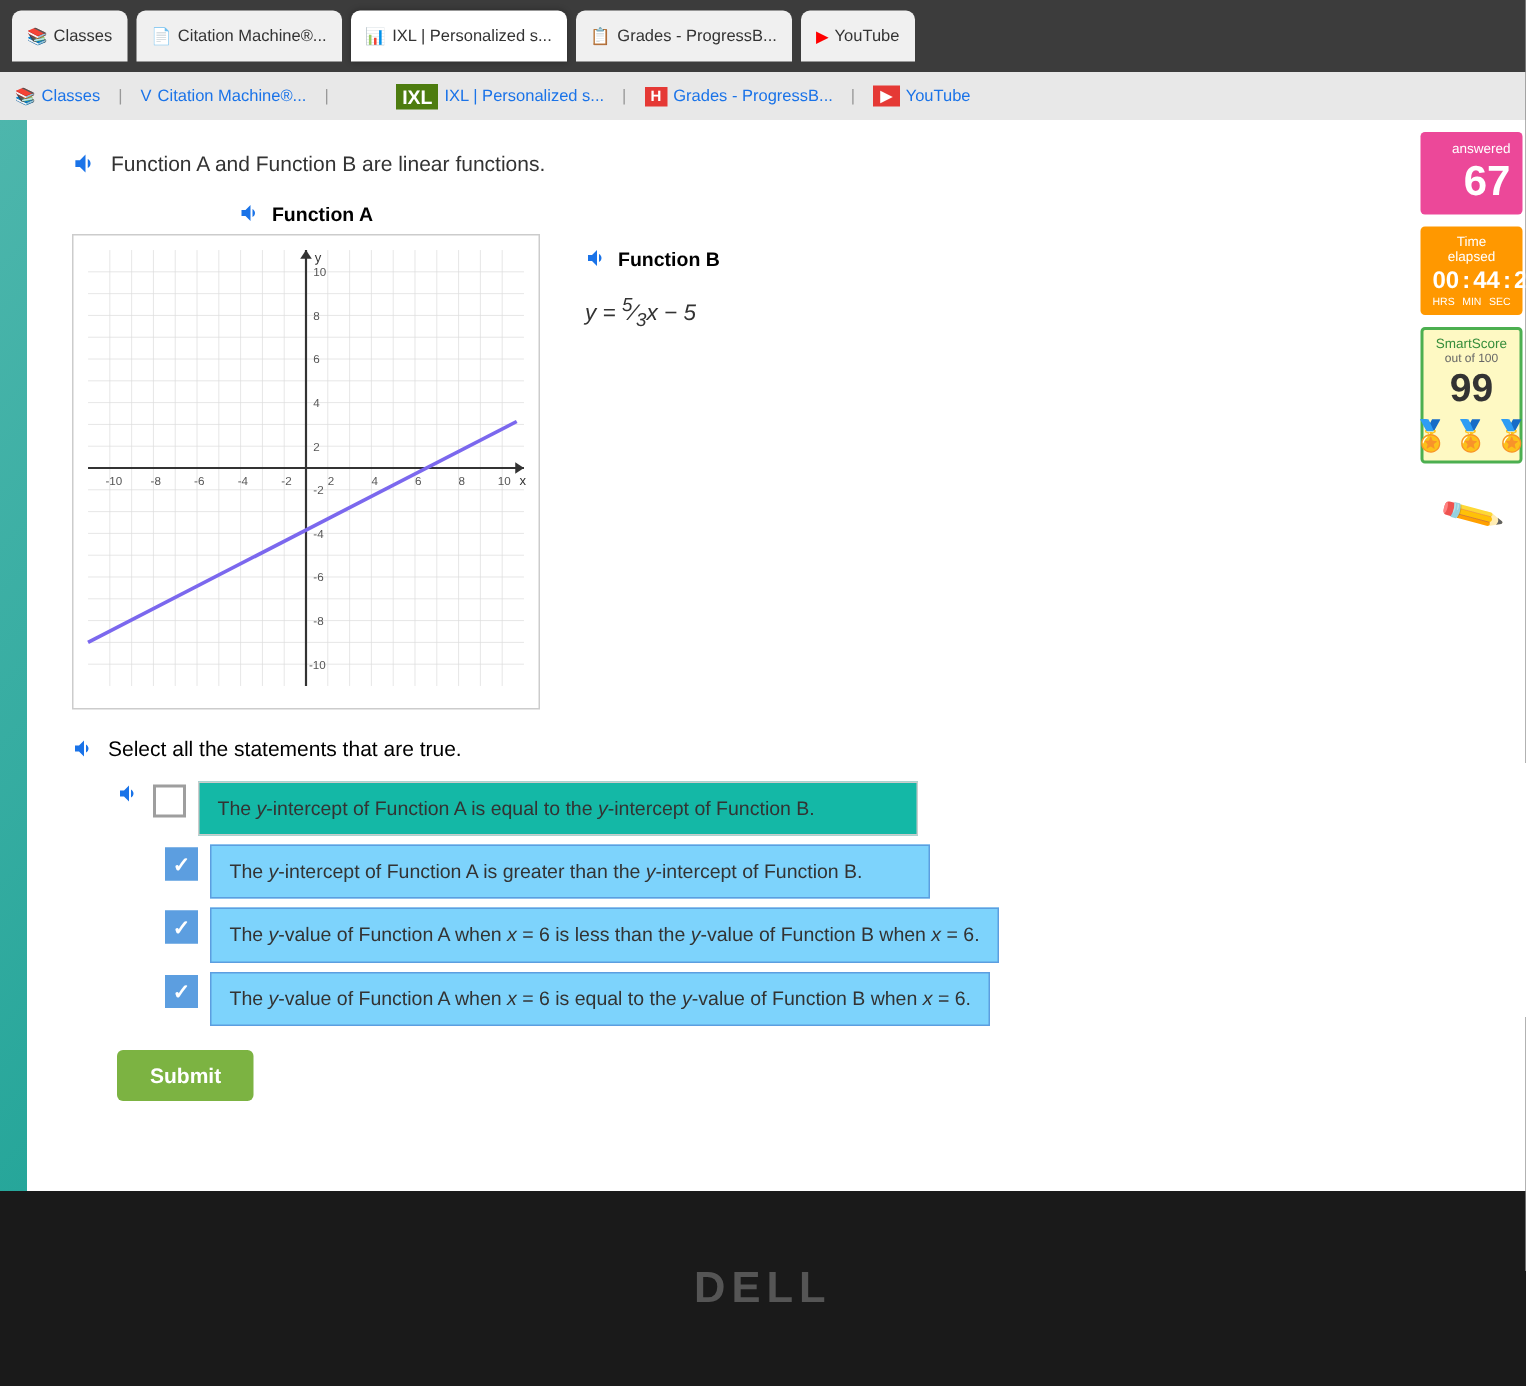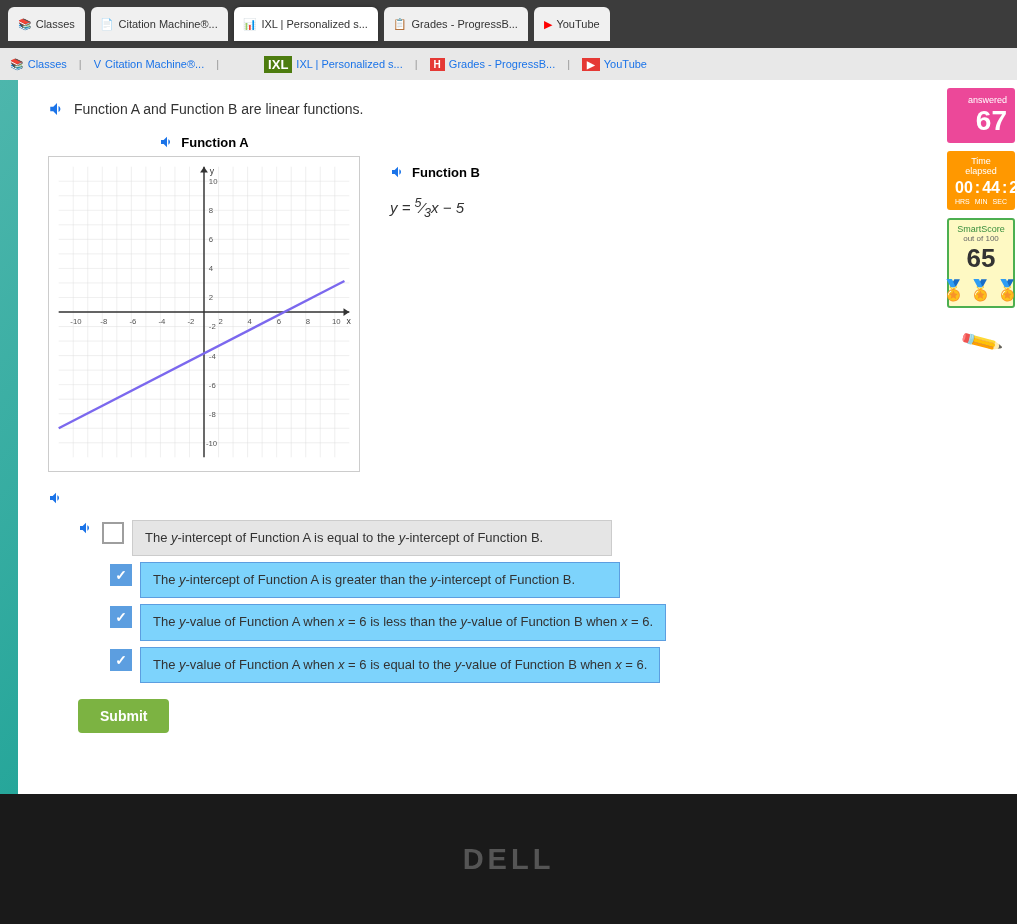--- a/index.html
+++ b/index.html
@@ -181,21 +181,21 @@
       font-weight: bold;
     }
 
     .choice-text-box {
       border: 1px solid #ccc;
       padding: 8px 12px;
       font-size: 13px;
       color: #333;
       min-width: 480px;
       line-height: 1.4;
-      background: #e5e5e5;
+      background: #14b8a6;
     }
     .choice-text-box.selected {
       border-color: #5c9ee0;
       background: #7dd3fc;
     }
 
     
     .submit-btn {
       background: #7cb342;
       color: white;
@@ -502,20 +502,21 @@
       </div>
     </div>
 
     
     <div class="select-all-text">
       <span class="spk">
         <svg width="16" height="16" viewBox="0 0 24 24" fill="#1a73e8">
           <path d="M3 9v6h4l5 5V4L7 9H3zm13.5 3c0-1.77-1.02-3.29-2.5-4.03v8.05c1.48-.73 2.5-2.25 2.5-4.02z"></path>
         </svg>
       </span>
+      <span>Select all the statements that are true.</span>
     </div>
 
     
     <div class="answer-choices">
 
       <div class="choice-item">
         <span class="spk">
           <svg width="16" height="16" viewBox="0 0 24 24" fill="#1a73e8">
             <path d="M3 9v6h4l5 5V4L7 9H3zm13.5 3c0-1.77-1.02-3.29-2.5-4.03v8.05c1.48-.73 2.5-2.25 2.5-4.02z"></path>
           </svg>
@@ -574,21 +575,21 @@
         <div class="time-label">
           <span>HRS</span>
           <span>MIN</span>
           <span>SEC</span>
         </div>
       </div>
 
       <div class="smartscore-box">
         <div style="font-size:9px;color:#388e3c;">SmartScore</div>
         <div style="font-size:8px;color:#666;">out of 100</div>
-        <span class="score-num">65</span>
+        <span class="score-num">99</span>
         <div class="medals">
           <span class="medal">🏅</span>
           <span class="medal">🏅</span>
           <span class="medal">🏅</span>
         </div>
       </div>
 
       <div class="pencil-icon">✏️</div>
     </div>
   </div>

